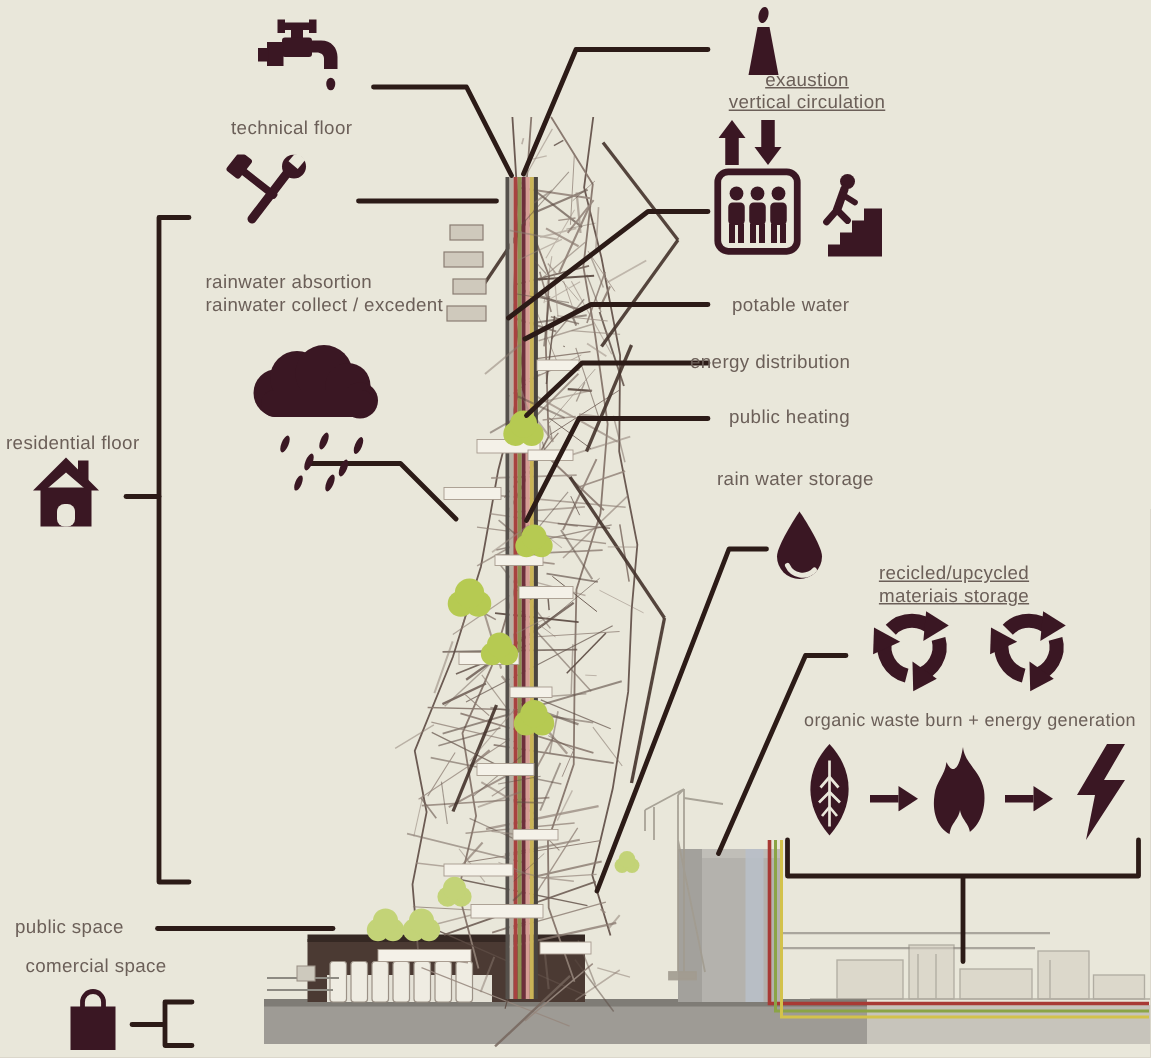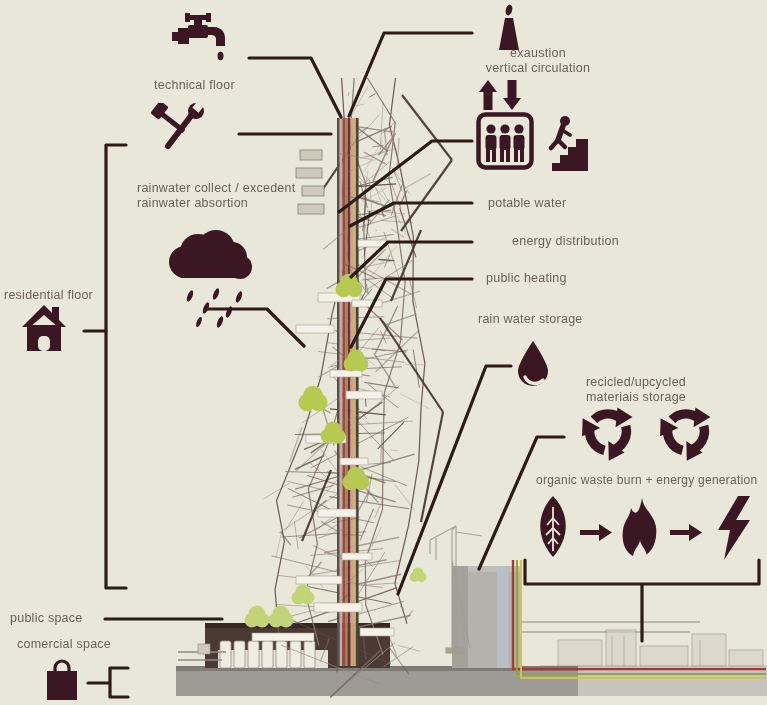--- a/index.html
+++ b/index.html
@@ -6,21 +6,21 @@
   #canvas{
     position:relative;width:767px;height:705px;overflow:hidden;
     background:#e9e7da;
     font-family:"Liberation Sans", sans-serif;
   }
   #scene{position:absolute;left:0;top:0;}
   .lbl{
     position:absolute;color:#6b5f58;font-size:12.5px;letter-spacing:.25px;
     white-space:nowrap;line-height:14.5px;
   }
-  .lbl.center{text-align:center;white-space:normal;}
+  .lbl.center{text-align:center;white-space:normal;text-decoration:underline;}
   .icon{position:absolute;}
   .icon svg{display:block;}
 </style>
 </head>
 <body>
 
 <div id="canvas">
 
   <svg id="scene" width="767" height="705" viewBox="0 0 767 705">
 
@@ -595,27 +595,27 @@
   </div>
 
   <div class="lbl" style="left:154px;top:78px">technical floor</div>
 
   <div class="lbl center" style="left:482px;top:46px;width:112px">
     <div>exaustion</div>
     <div>vertical circulation</div>
   </div>
 
   <div class="lbl" style="left:137px;top:181px">
+    <div>rainwater absortion</div>
     <div>rainwater collect / excedent</div>
-    <div>rainwater absortion</div>
   </div>
 
   <div class="lbl" style="left:4px;top:288px">residential floor</div>
   <div class="lbl" style="left:488px;top:196px">potable water</div>
-  <div class="lbl" style="left:512px;top:234px">energy distribution</div>
+  <div class="lbl" style="left:460px;top:234px">energy distribution</div>
   <div class="lbl" style="left:486px;top:271px">public heating</div>
   <div class="lbl" style="left:478px;top:312px">rain water storage</div>
 
   <div class="lbl center" style="left:566px;top:375px;width:140px">
     <div>recicled/upcycled</div>
     <div>materiais storage</div>
   </div>
 
   <div class="lbl" style="left:536px;top:473px;font-size:12px">organic waste burn + energy generation</div>
   <div class="lbl" style="left:10px;top:611px">public space</div>

